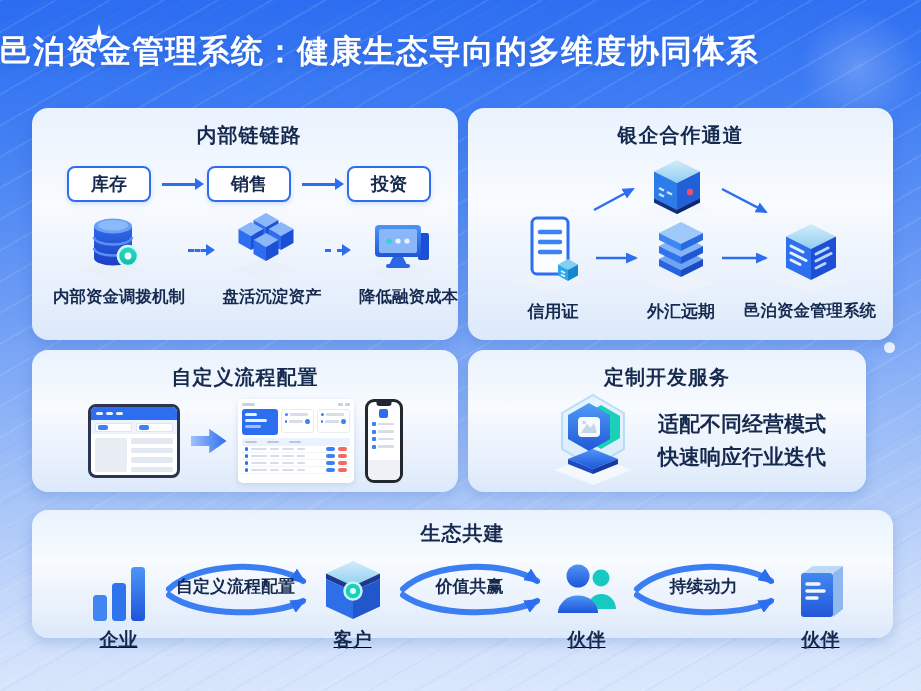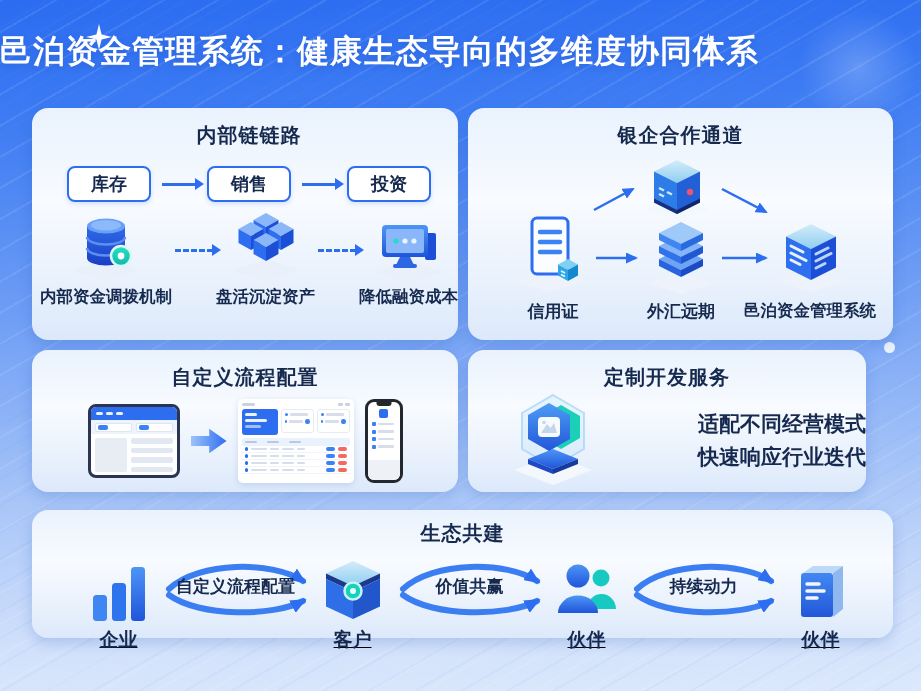--- a/index.html
+++ b/index.html
@@ -39,21 +39,21 @@
     font-size: 18px; font-weight: 700; color: #16294e;
     box-shadow: 0 2px 5px rgba(45,110,240,0.18);
   }
   .h-arrow { width: 34px; height: 3px; background: #2d6ef0; position: relative; margin: 0 11px; }
   .h-arrow::after {
     content:""; position:absolute; right:-8px; top:-5px;
     border-left: 9px solid #2d6ef0; border-top: 6.5px solid transparent; border-bottom: 6.5px solid transparent;
   }
   .features-row { display: flex; justify-content: center; align-items: flex-start; margin-top: 7px; }
   .feature { display: flex; flex-direction: column; align-items: center; }
-  .feature-label { margin-top: 1px; font-size: 16.5px; font-weight: 700; color: #16294e; white-space: nowrap; }
+  .feature-label { margin-top: 1px; font-size: 16.5px; font-weight: 700; color: #16294e; white-space: nowrap; margin-left: 13px; }
   .d-arrow { width: 42px; height: 0; border-top: 3px dashed #2d6ef0; position: relative; margin: 40px 3px 0 3px; }
   .d-arrow::after {
     content:""; position:absolute; right:-8px; top:-8px;
     border-left: 9px solid #2d6ef0; border-top: 6.5px solid transparent; border-bottom: 6.5px solid transparent;
   }
   
   .abs { position: absolute; }
   .bank-label { position: absolute; top: 192px; text-align: center; font-weight: 700; color: #16294e; font-size: 17px; white-space: nowrap; }
   
   .flow-row { display: flex; justify-content: center; align-items: center; margin-top: 8px; gap: 11px; }
@@ -96,21 +96,21 @@
   .dt-row .pillb { width: 9px; height: 3.5px; background: #3b82f4; border-radius: 2px; margin-left: auto; }
   .dt-row .pillr { width: 9px; height: 3.5px; background: #f16a5e; border-radius: 2px; }
   .phone { width: 38px; height: 84px; border: 3px solid #23272e; border-radius: 9px; background: #fff; position: relative; overflow: hidden; }
   .phone-notch { position: absolute; top: 0; left: 50%; transform: translateX(-50%); width: 15px; height: 4px; background: #23272e; border-radius: 0 0 3px 3px; }
   .phone-app { width: 9px; height: 9px; background: #2d6ef0; border-radius: 2px; margin: 7px auto 4px auto; }
   .phone-row { display: flex; align-items: center; gap: 2px; padding: 0 4px; margin-bottom: 3.5px; }
   .phone-row i.sq { width: 4px; height: 4px; background: #3b82f4; border-radius: 1px; }
   .phone-row i.ln { width: 16px; height: 2.5px; background: #d7dee9; border-radius: 1px; }
   .phone-foot { position: absolute; bottom: 0; left: 0; width: 100%; height: 20px; background: #eef1f6; }
   
-  .dev-row { display: flex; justify-content: space-between; align-items: center; gap: 16px; margin-top: 2px; margin-left: 36px; }
+  .dev-row { display: flex; justify-content: center; align-items: center; gap: 16px; margin-top: 2px; margin-left: 36px; }
   .dev-lines { font-size: 21px; font-weight: 700; color: #16294e; line-height: 33px; white-space: nowrap; }
   
   .eco-row { display: flex; justify-content: center; align-items: flex-start; margin-top: 4px; padding-left: 14px; }
   .eco-node { width: 84px; display: flex; flex-direction: column; align-items: center; text-decoration: underline; }
   .eco-icon-wrap { height: 72px; display: flex; align-items: flex-end; justify-content: center; }
   .eco-label { margin-top: 4px; font-size: 19px; font-weight: 700; color: #16294e; }
   .connector { position: relative; width: 150px; height: 72px; flex: none; }
   .connector svg { position: absolute; inset: 0; }
   .link-label {
     position: absolute; top: 50%; left: 50%; transform: translate(-50%, -52%);

